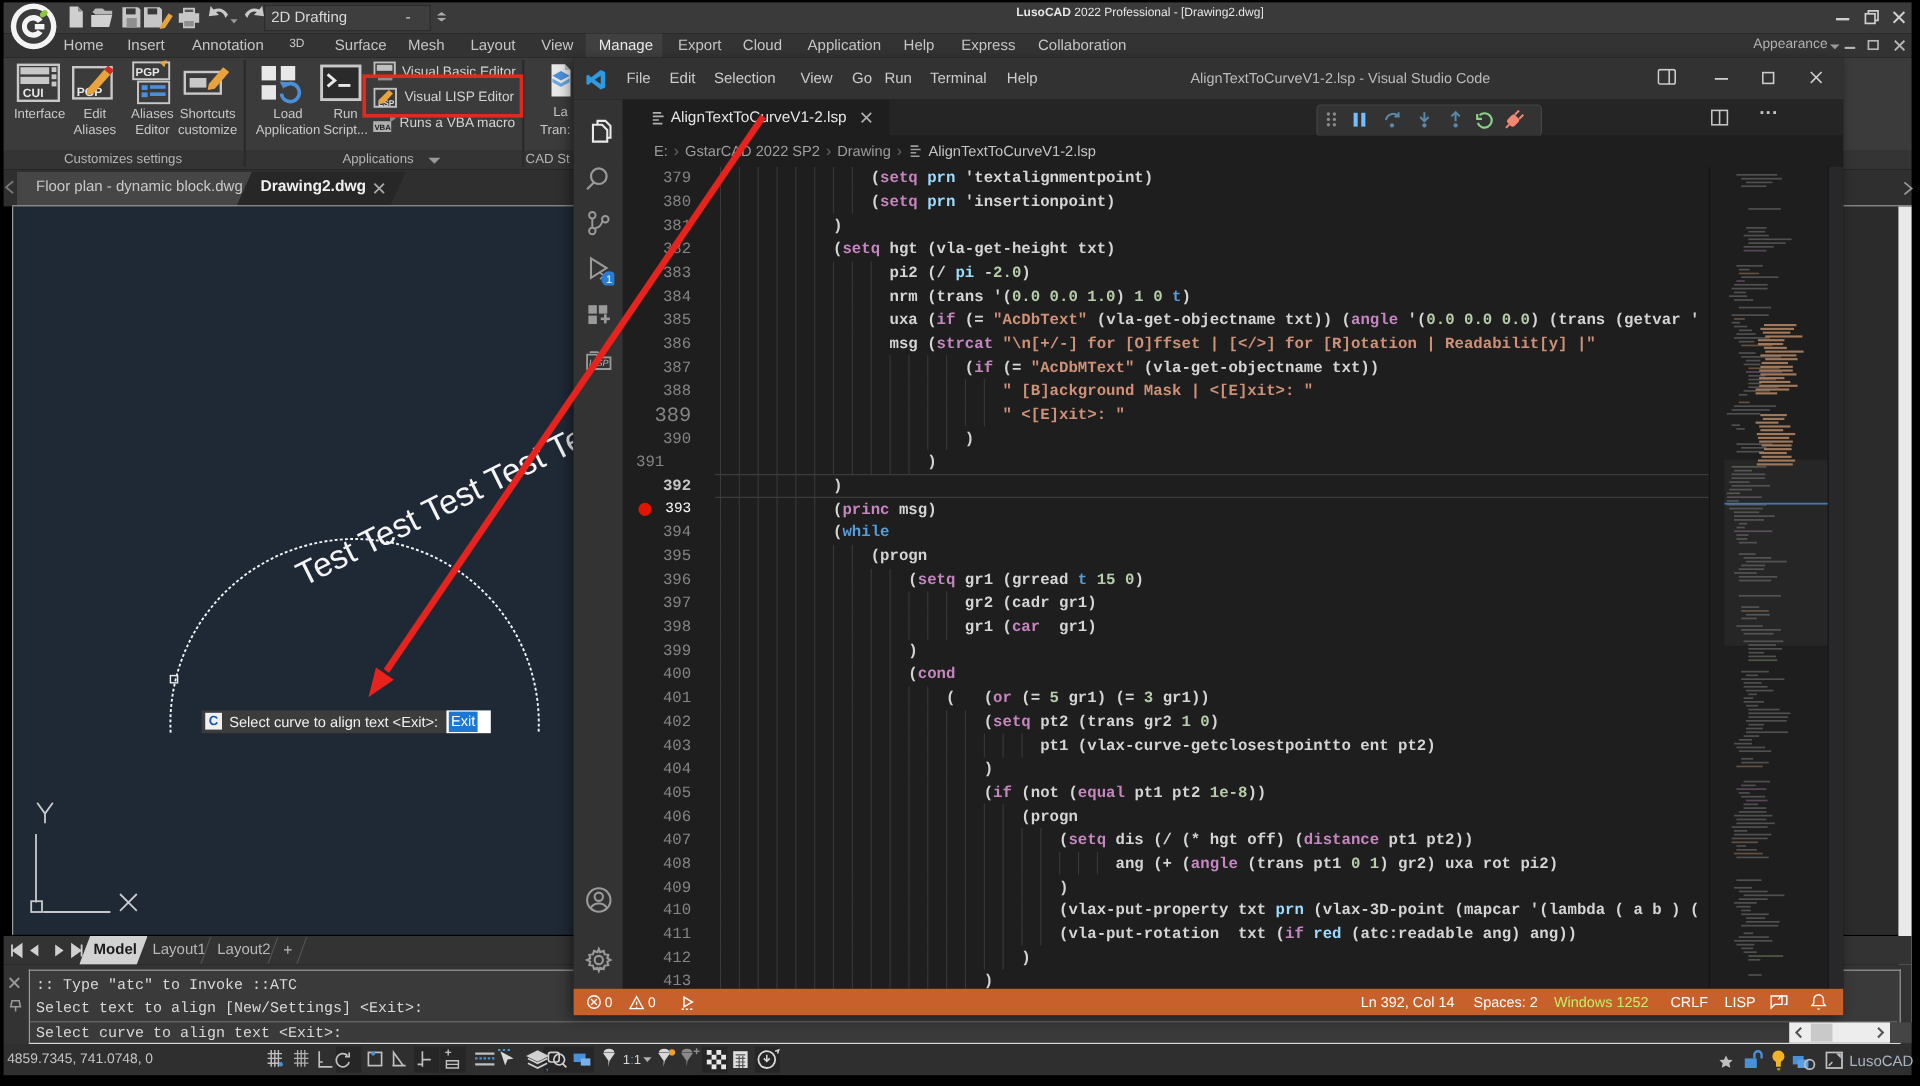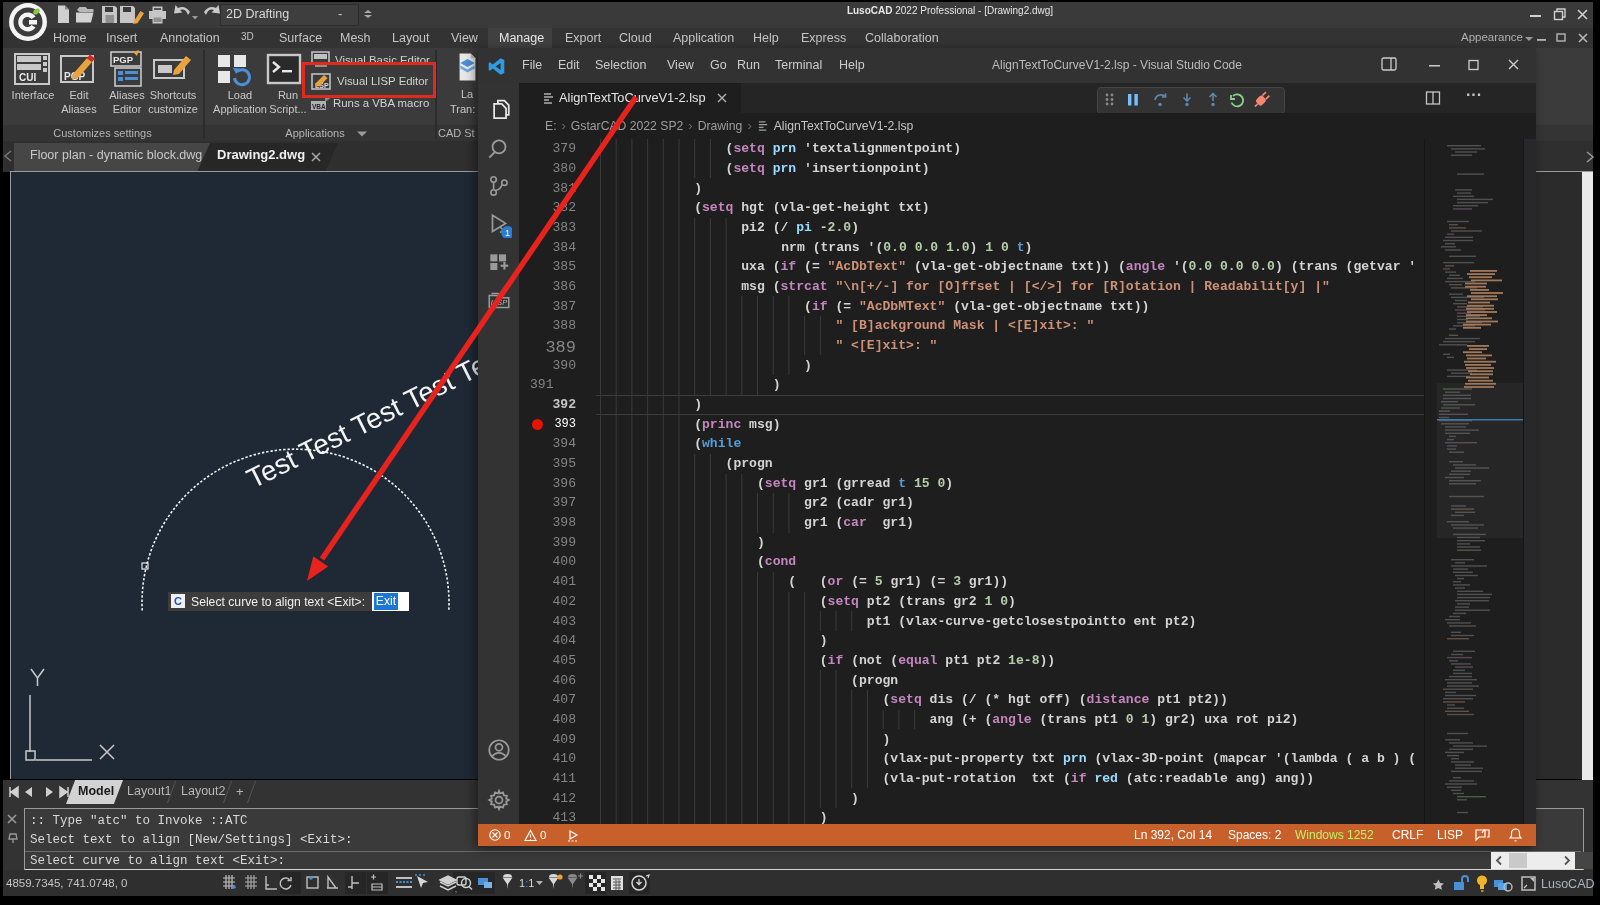--- a/index.html
+++ b/index.html
@@ -459,21 +459,21 @@
           <div style="position:absolute;left:81px;top:39.36px;width:86.39px;height:19.68px;background-image:linear-gradient(90deg,#3a3a3a 1px,transparent 1px);background-size:15.708px 100%;"></div>
           <div style="position:absolute;left:81px;top:41.56px;white-space:pre;font-family:'Liberation Mono',monospace;font-size:13.09px;font-weight:bold;letter-spacing:-0.001px;"><span class="w">            )</span></div>
           <div style="position:absolute;left:11px;top:61.24px;white-space:pre;width:46px;text-align:right;color:#858585;font-family:'Liberation Mono',monospace;font-size:13.09px;font-weight:normal;">382</div>
           <div style="position:absolute;left:81px;top:59.04px;width:86.39px;height:19.68px;background-image:linear-gradient(90deg,#3a3a3a 1px,transparent 1px);background-size:15.708px 100%;"></div>
           <div style="position:absolute;left:81px;top:61.24px;white-space:pre;font-family:'Liberation Mono',monospace;font-size:13.09px;font-weight:bold;letter-spacing:-0.001px;"><span class="w">            (</span><span class="k">setq</span><span class="w"> hgt (vla-get-height txt)</span></div>
           <div style="position:absolute;left:11px;top:80.92px;white-space:pre;width:46px;text-align:right;color:#858585;font-family:'Liberation Mono',monospace;font-size:13.09px;font-weight:normal;">383</div>
           <div style="position:absolute;left:81px;top:78.72px;width:133.52px;height:19.68px;background-image:linear-gradient(90deg,#3a3a3a 1px,transparent 1px);background-size:15.708px 100%;"></div>
           <div style="position:absolute;left:81px;top:80.92px;white-space:pre;font-family:'Liberation Mono',monospace;font-size:13.09px;font-weight:bold;letter-spacing:-0.001px;"><span class="w">                  pi2 (/ </span><span class="v">pi</span><span class="w"> -</span><span class="n">2.0</span><span class="w">)</span></div>
           <div style="position:absolute;left:11px;top:100.6px;white-space:pre;width:46px;text-align:right;color:#858585;font-family:'Liberation Mono',monospace;font-size:13.09px;font-weight:normal;">384</div>
           <div style="position:absolute;left:81px;top:98.4px;width:133.52px;height:19.68px;background-image:linear-gradient(90deg,#3a3a3a 1px,transparent 1px);background-size:15.708px 100%;"></div>
-          <div style="position:absolute;left:81px;top:100.6px;white-space:pre;font-family:'Liberation Mono',monospace;font-size:13.09px;font-weight:bold;letter-spacing:-0.001px;padding-left:40px;"><span class="w">                  nrm (trans '(</span><span class="n">0.0 0.0 1.0</span><span class="w">) </span><span class="n">1 0</span><span class="w"> </span><span class="b">t</span><span class="w">)</span></div>
+          <div style="position:absolute;left:81px;top:100.6px;white-space:pre;font-family:'Liberation Mono',monospace;font-size:13.09px;font-weight:bold;letter-spacing:-0.001px;"><span class="w">                  nrm (trans '(</span><span class="n">0.0 0.0 1.0</span><span class="w">) </span><span class="n">1 0</span><span class="w"> </span><span class="b">t</span><span class="w">)</span></div>
           <div style="position:absolute;left:11px;top:120.28px;white-space:pre;width:46px;text-align:right;color:#858585;font-family:'Liberation Mono',monospace;font-size:13.09px;font-weight:normal;">385</div>
           <div style="position:absolute;left:81px;top:118.08px;width:133.52px;height:19.68px;background-image:linear-gradient(90deg,#3a3a3a 1px,transparent 1px);background-size:15.708px 100%;"></div>
           <div style="position:absolute;left:81px;top:120.28px;white-space:pre;font-family:'Liberation Mono',monospace;font-size:13.09px;font-weight:bold;letter-spacing:-0.001px;"><span class="w">                  uxa (</span><span class="k">if</span><span class="w"> (= </span><span class="s">"AcDbText"</span><span class="w"> (vla-get-objectname txt)) (</span><span class="k">angle</span><span class="w"> '(</span><span class="n">0.0 0.0 0.0</span><span class="w">) (trans (getvar '</span></div>
           <div style="position:absolute;left:11px;top:139.96px;white-space:pre;width:46px;text-align:right;color:#858585;font-family:'Liberation Mono',monospace;font-size:13.09px;font-weight:normal;">386</div>
           <div style="position:absolute;left:81px;top:137.76px;width:133.52px;height:19.68px;background-image:linear-gradient(90deg,#3a3a3a 1px,transparent 1px);background-size:15.708px 100%;"></div>
           <div style="position:absolute;left:81px;top:139.96px;white-space:pre;font-family:'Liberation Mono',monospace;font-size:13.09px;font-weight:bold;letter-spacing:-0.001px;"><span class="w">                  msg (</span><span class="k">strcat</span><span class="w"> </span><span class="s">"\n[+/-] for [O]ffset | [&lt;/&gt;] for [R]otation | Readabilit[y] |"</span></div>
           <div style="position:absolute;left:11px;top:159.64px;white-space:pre;width:46px;text-align:right;color:#858585;font-family:'Liberation Mono',monospace;font-size:13.09px;font-weight:normal;">387</div>
           <div style="position:absolute;left:81px;top:157.44px;width:196.35px;height:19.68px;background-image:linear-gradient(90deg,#3a3a3a 1px,transparent 1px);background-size:15.708px 100%;"></div>
           <div style="position:absolute;left:81px;top:159.64px;white-space:pre;font-family:'Liberation Mono',monospace;font-size:13.09px;font-weight:bold;letter-spacing:-0.001px;"><span class="w">                          (</span><span class="k">if</span><span class="w"> (= </span><span class="s">"AcDbMText"</span><span class="w"> (vla-get-objectname txt))</span></div>
           <div style="position:absolute;left:11px;top:179.32px;white-space:pre;width:46px;text-align:right;color:#858585;font-family:'Liberation Mono',monospace;font-size:13.09px;font-weight:normal;">388</div>

